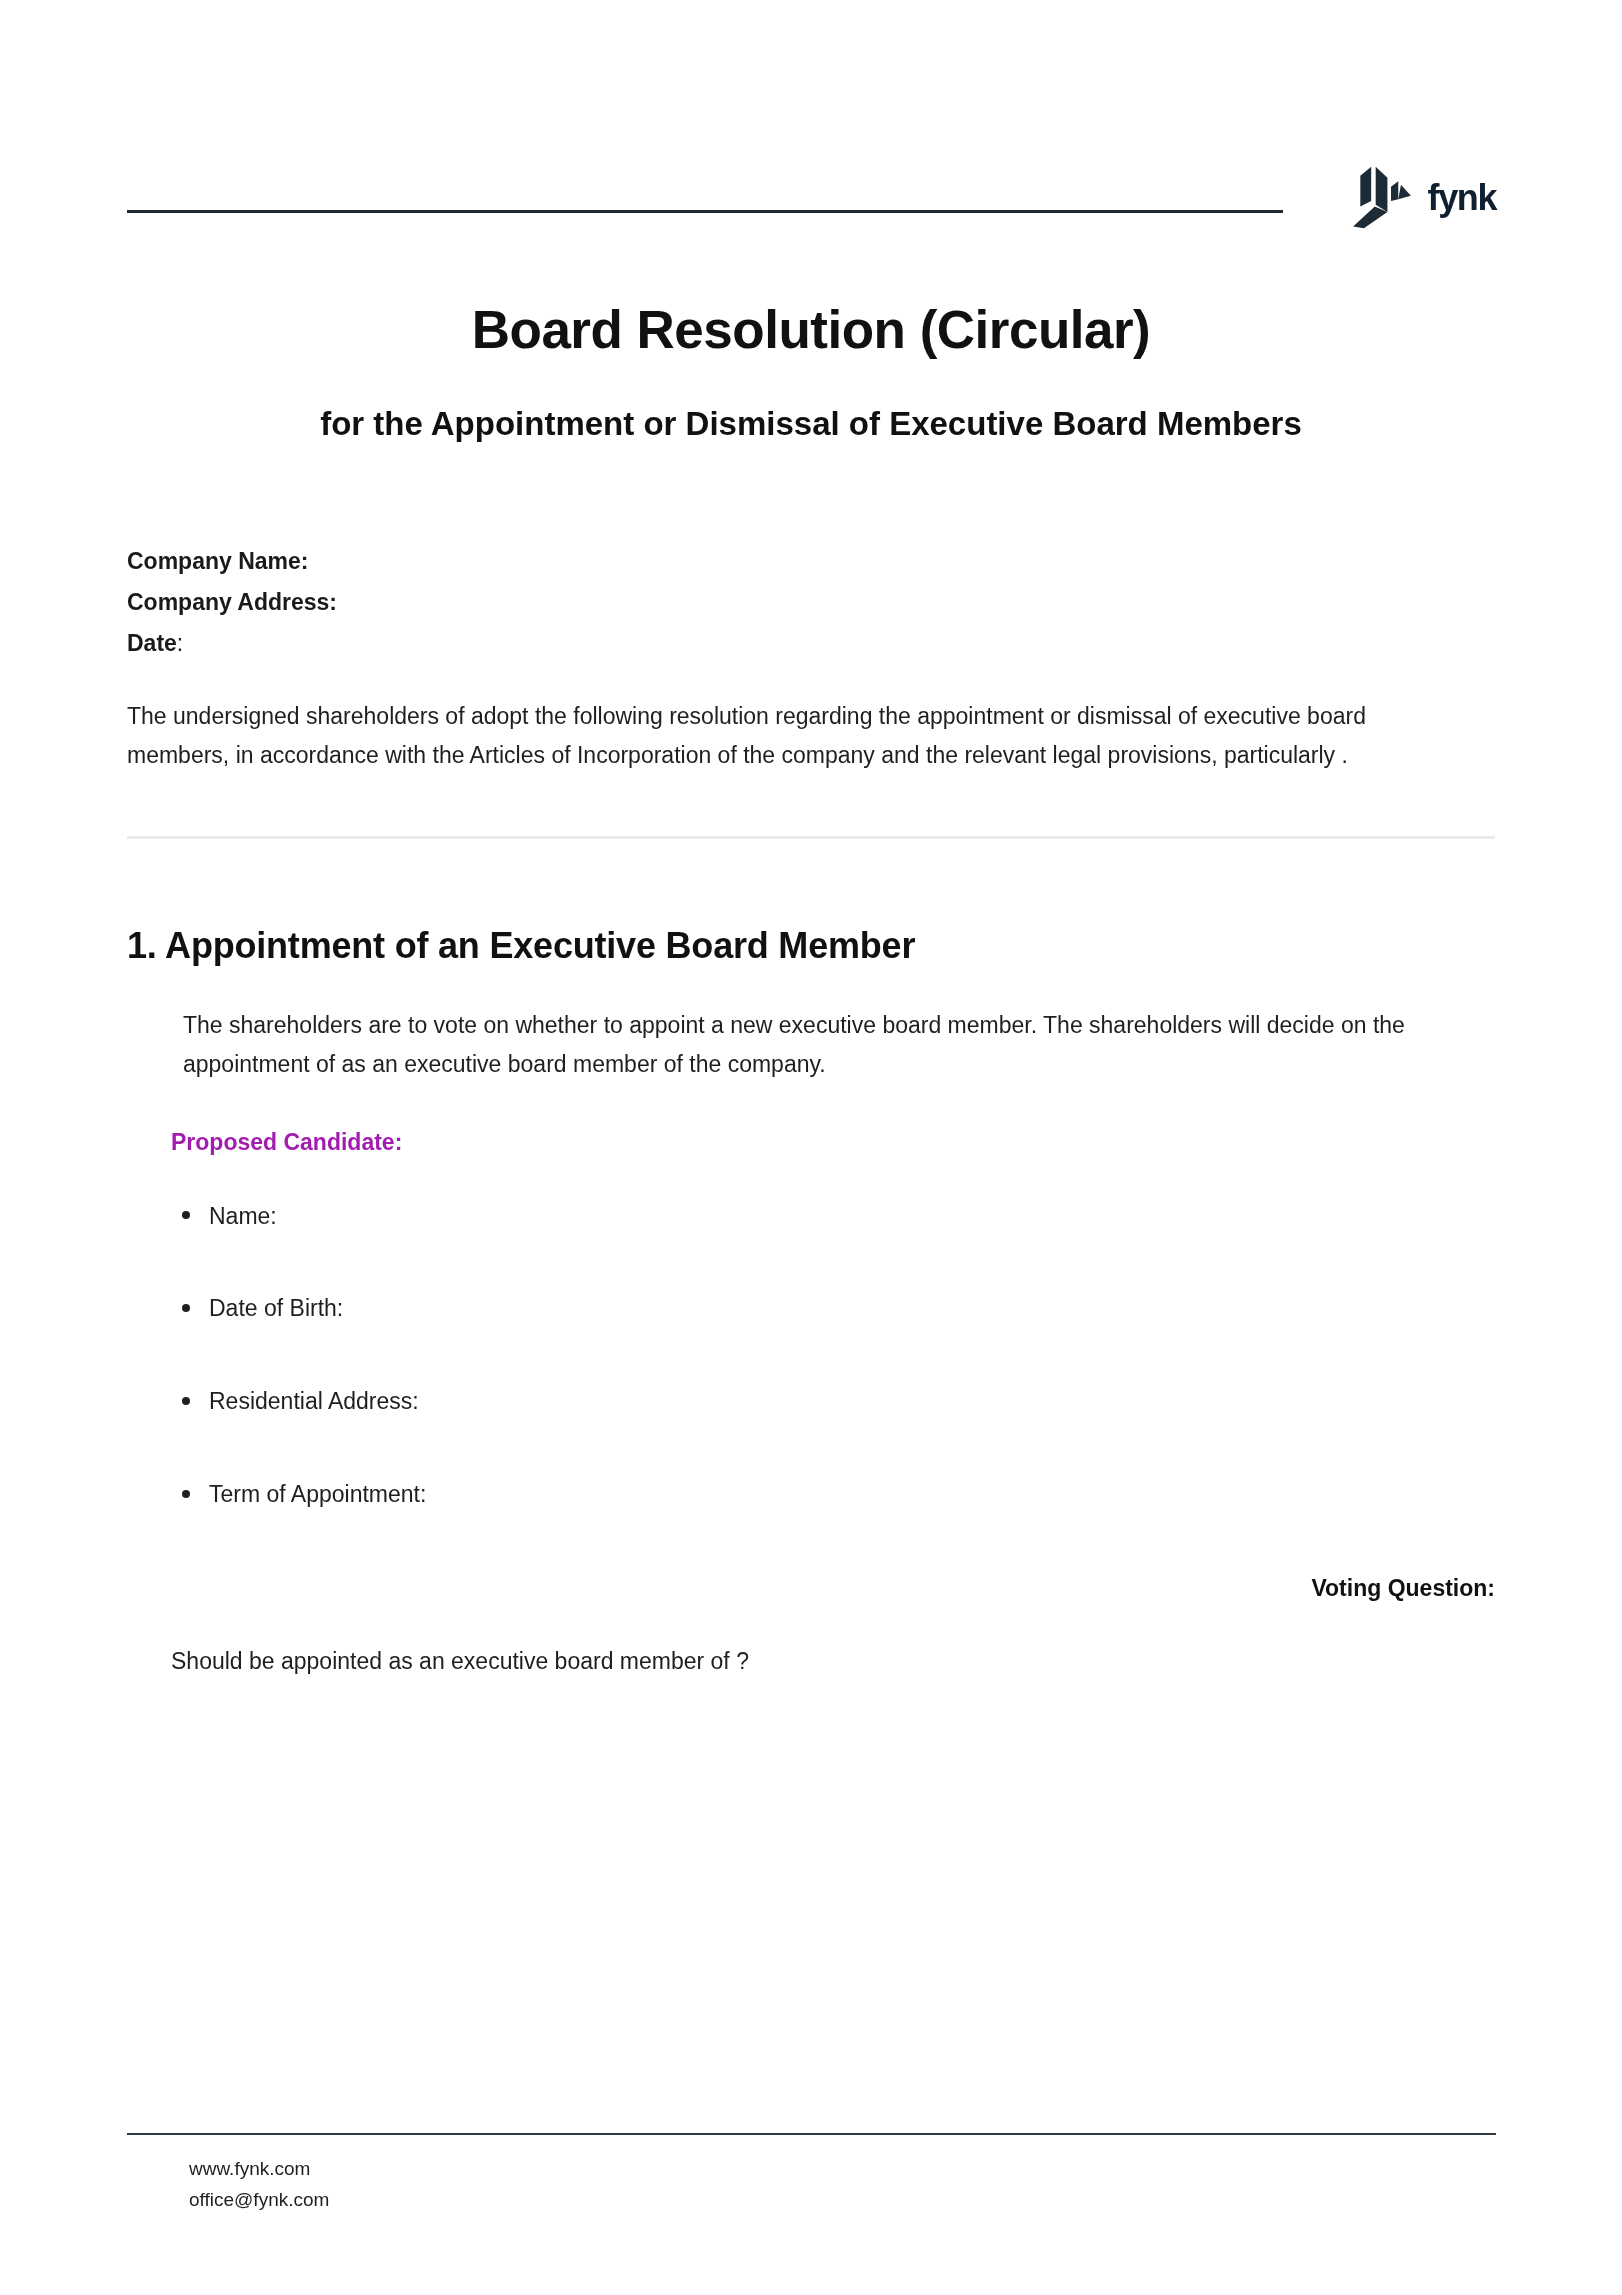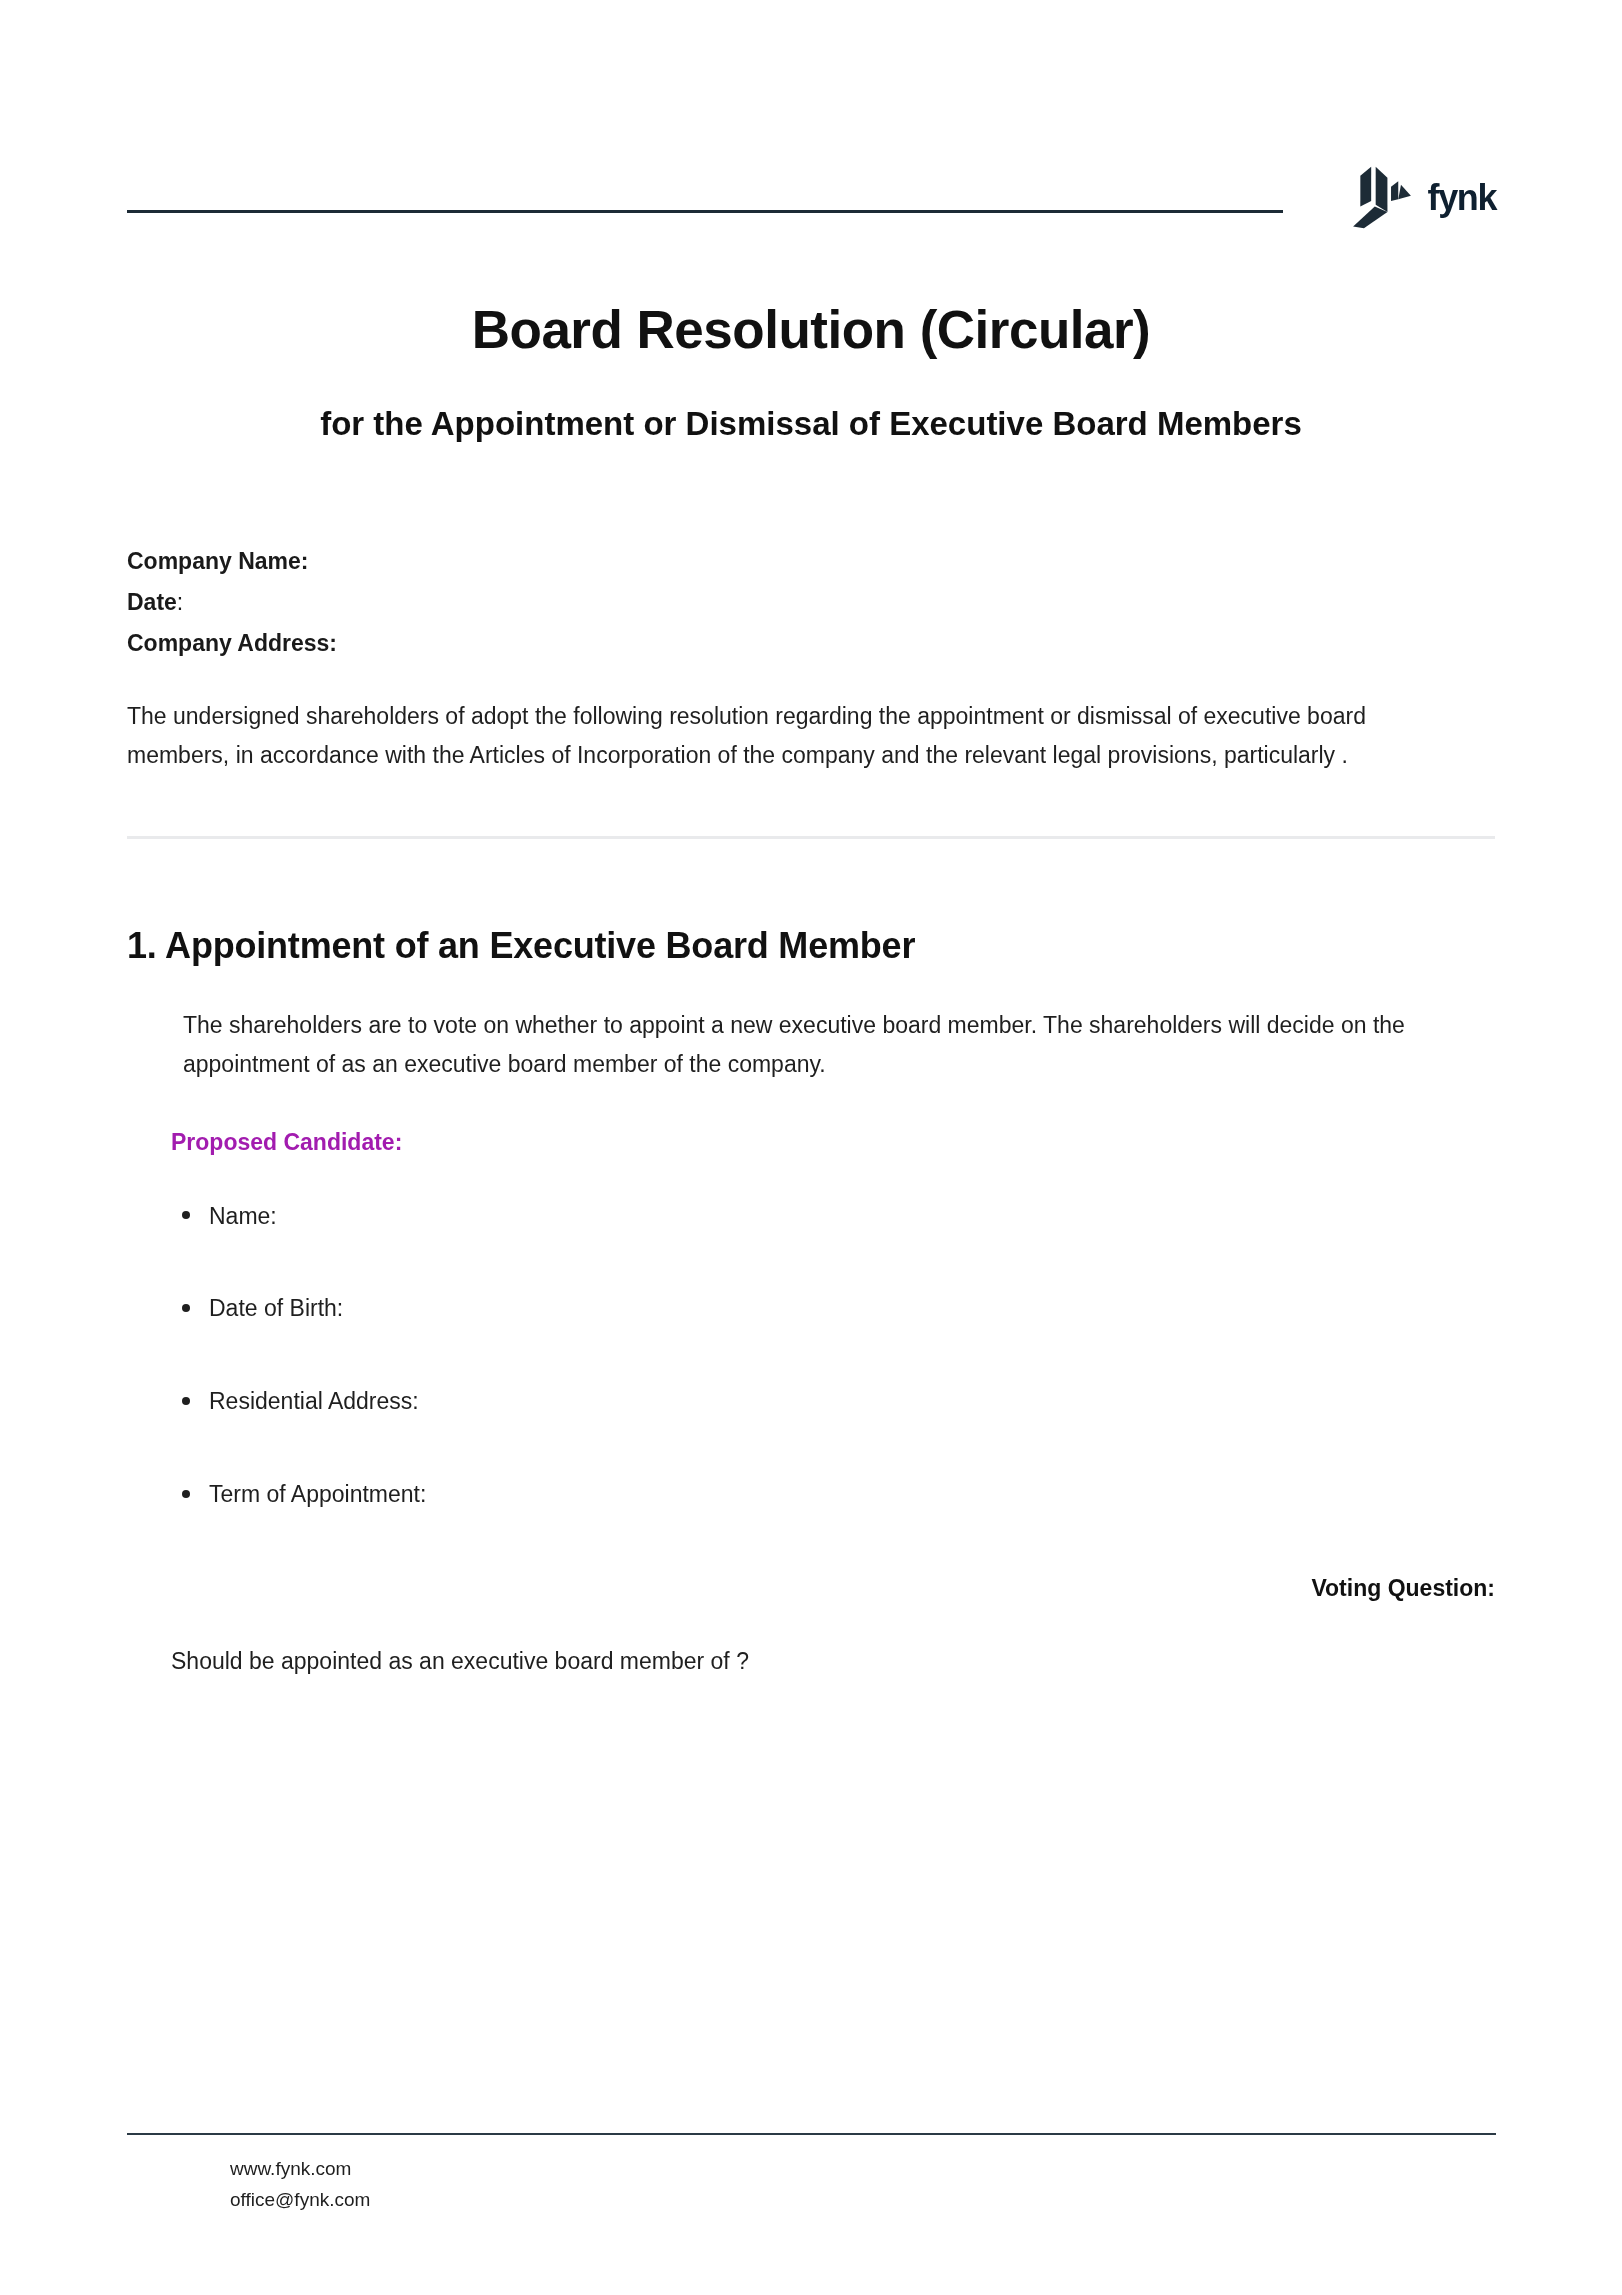--- a/index.html
+++ b/index.html
@@ -190,21 +190,21 @@
     right: 127px;
     bottom: 80px;
   }
   .footer-rule {
     height: 2.7px;
     background: #2b3a45;
     width: 100%;
   }
   .footer-text {
     margin-top: 20px;
-    margin-left: 103px;
+    margin-left: 62px;
     font-size: 19px;
     line-height: 1.5;
     color: #1f1f1f;
   }
   .footer-text div {
     margin-bottom: 1.8px;
   }
 </style>
 </head>
 <body>
@@ -228,24 +228,24 @@
   <div class="content">
 
     <h1 class="doc-title">Board Resolution (Circular)</h1>
     <h2 class="doc-subtitle">for the Appointment or Dismissal of Executive Board Members</h2>
 
     <div class="meta-block">
       <div class="meta-line">
         <span class="meta-label">Company Name:</span>
       </div>
       <div class="meta-line">
-        <span class="meta-label">Date</span><span class="meta-sep">:</span>
+        <span class="meta-label">Company Address:</span>
       </div>
       <div class="meta-line">
-        <span class="meta-label">Company Address:</span>
+        <span class="meta-label">Date</span><span class="meta-sep">:</span>
       </div>
     </div>
 
     <p class="intro">The undersigned shareholders of adopt the following resolution regarding the appointment or dismissal of executive board members, in accordance with the Articles of Incorporation of the company and the relevant legal provisions, particularly .</p>
 
     <div class="divider"></div>
 
     <h3 class="section-heading">1. Appointment of an Executive Board Member</h3>
 
     <div class="section-body">

